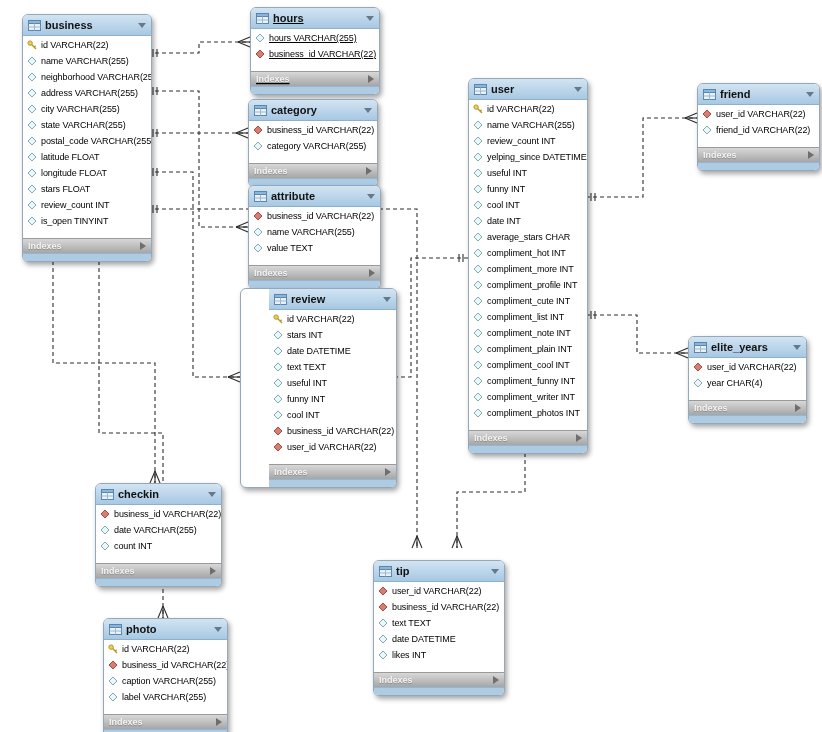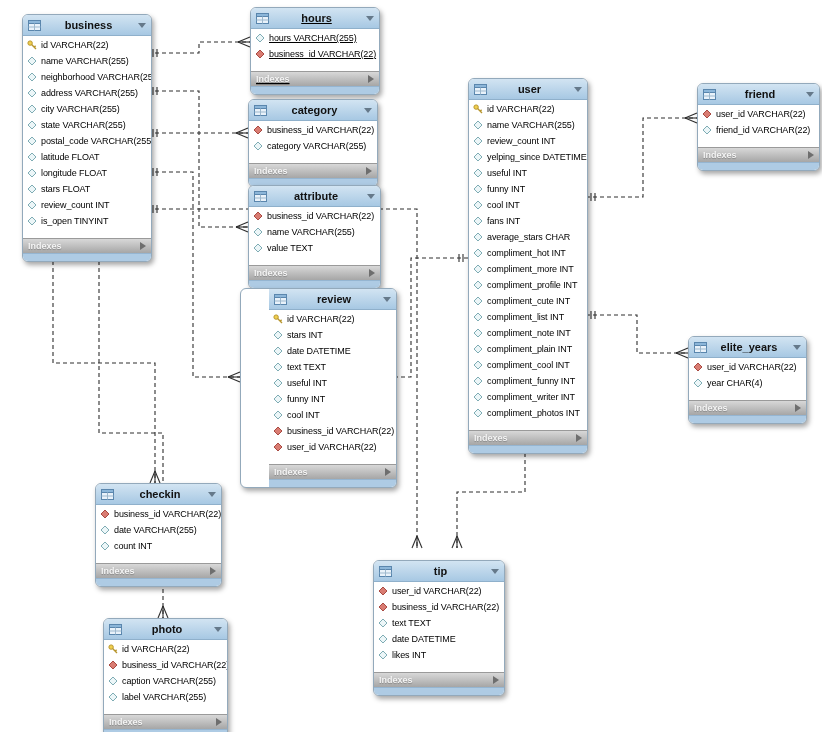--- a/index.html
+++ b/index.html
@@ -1,17 +1,17 @@
 <!DOCTYPE html>
 <html><head>
 <meta charset="utf-8">
 <style>
   html,body{margin:0;padding:0;background:#ffffff;}
   #canvas{position:relative;width:822px;height:732px;background:#ffffff;overflow:hidden;
-          font-family:"Liberation Sans",sans-serif;text-align:center;}
+          font-family:"Liberation Sans",sans-serif;}
   #lines{position:absolute;left:0;top:0;z-index:0;}
   .tbl{position:absolute;z-index:1;background:#ffffff;border:1px solid #93a9bb;border-radius:6px;
        box-shadow:2px 3px 5px rgba(0,0,0,.35);overflow:hidden;}
   .th{height:20px;display:flex;align-items:center;gap:4px;padding:0 5px;
       background:linear-gradient(#d2e4f2,#a7c8e3);border-bottom:1px solid #8fb0cb;}
   .tt{font-size:11px;font-weight:bold;color:#111;flex:1;white-space:nowrap;overflow:hidden;}
   .caret{width:0;height:0;border-left:4px solid transparent;border-right:4px solid transparent;
          border-top:5px solid #65798a;margin-left:2px;}
   .rows{background:#fff;padding:1px 0;}
   .tr{height:16px;display:flex;align-items:center;gap:4px;padding:0 4px;white-space:nowrap;}
@@ -435,21 +435,21 @@
         <div class="tr">
           <svg class="icn" width="10" height="10" viewBox="0 0 10 10">
             <path d="M5 1 L9 5 L5 9 L1 5 Z" fill="#ecf6f8" stroke="#7eacb4"></path>
           </svg>
           <span>cool INT</span>
         </div>
         <div class="tr">
           <svg class="icn" width="10" height="10" viewBox="0 0 10 10">
             <path d="M5 1 L9 5 L5 9 L1 5 Z" fill="#ecf6f8" stroke="#7eacb4"></path>
           </svg>
-          <span>fans INT</span>
+          <span>date INT</span>
         </div>
         <div class="tr">
           <svg class="icn" width="10" height="10" viewBox="0 0 10 10">
             <path d="M5 1 L9 5 L5 9 L1 5 Z" fill="#ecf6f8" stroke="#7eacb4"></path>
           </svg>
           <span>average_stars CHAR</span>
         </div>
         <div class="tr">
           <svg class="icn" width="10" height="10" viewBox="0 0 10 10">
             <path d="M5 1 L9 5 L5 9 L1 5 Z" fill="#ecf6f8" stroke="#7eacb4"></path>

